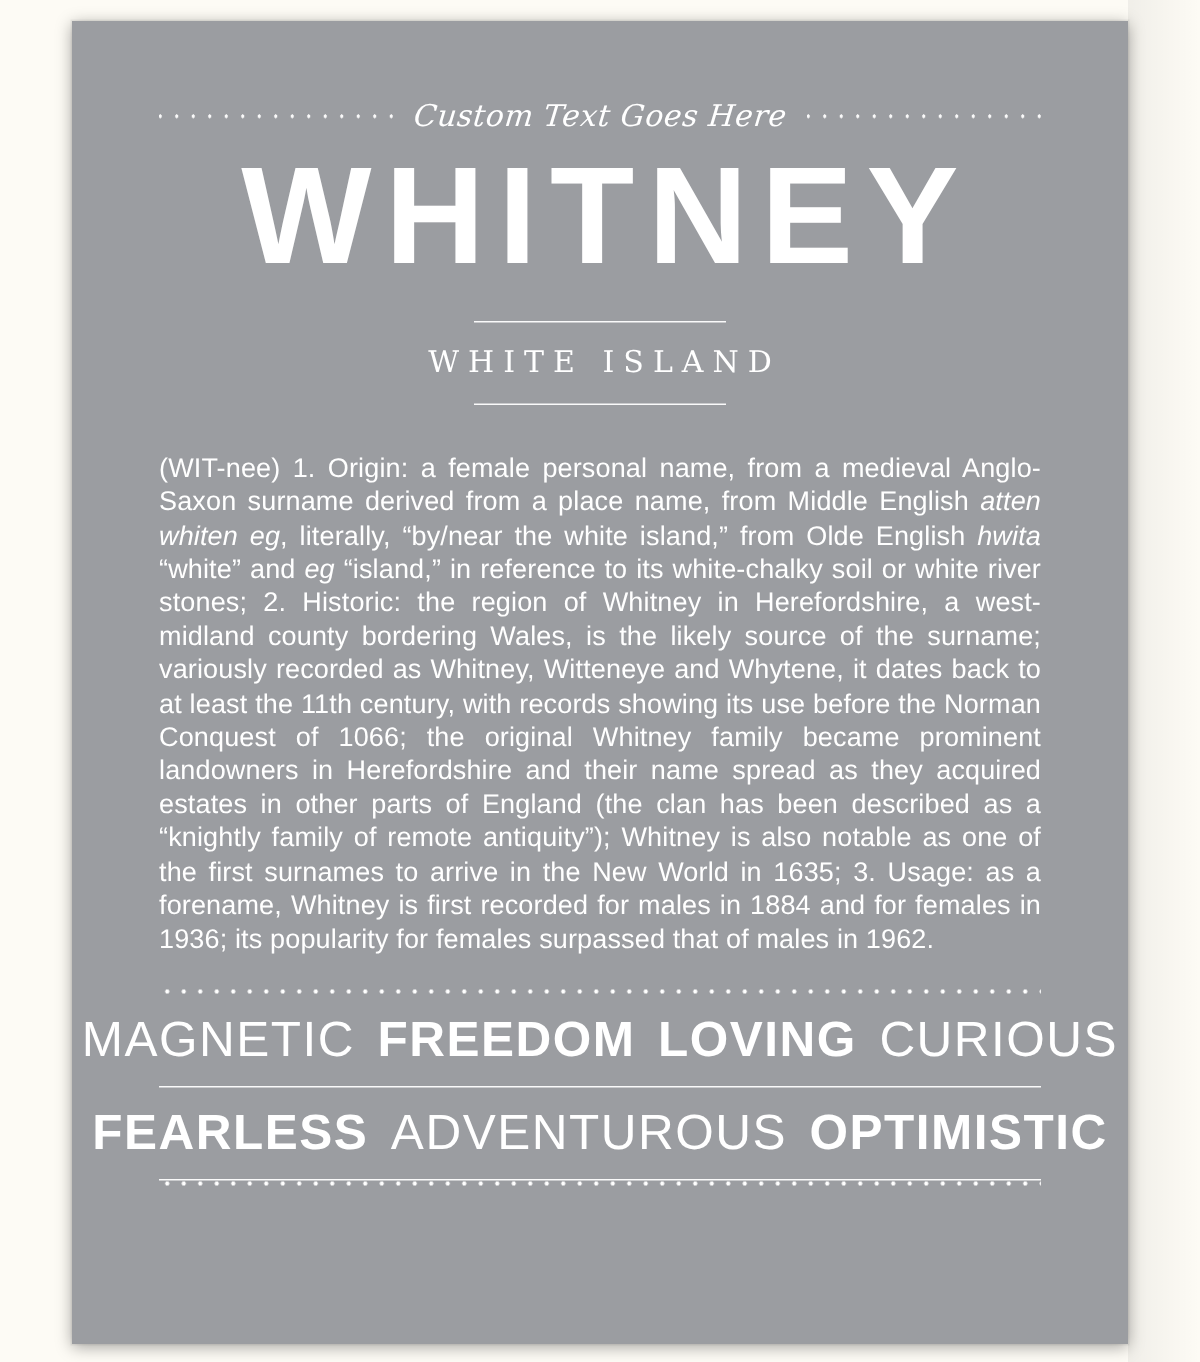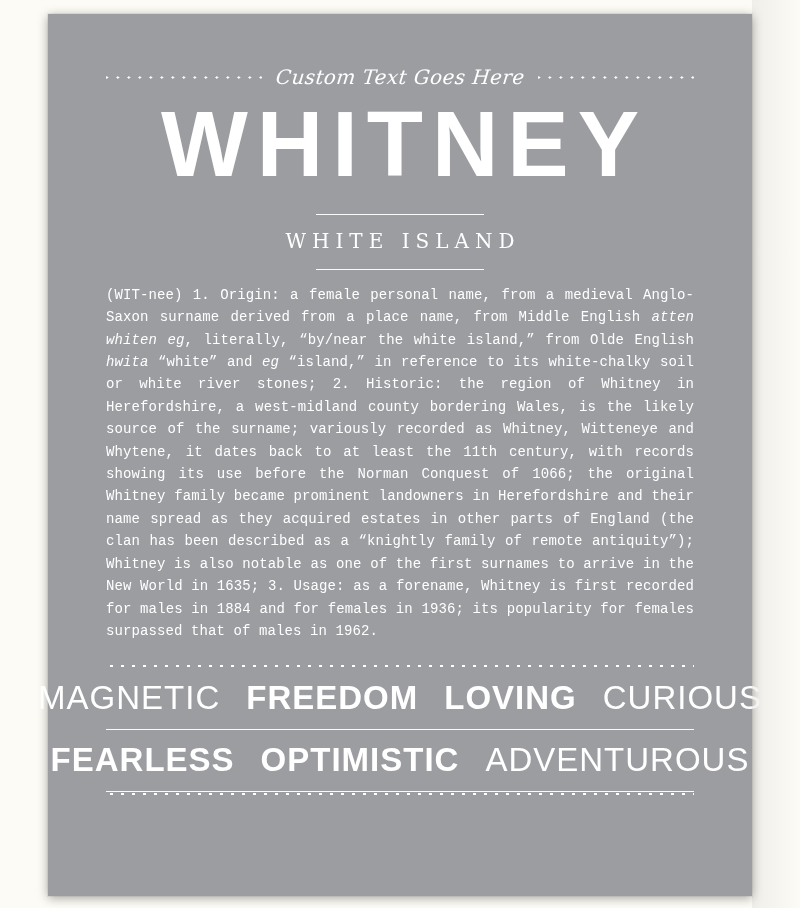--- a/index.html
+++ b/index.html
@@ -98,23 +98,23 @@
     text-indent: 6px;
     margin: 14px 0 0 0;
     color: #ffffff;
   }
   .short-rule.bottom {
     margin-top: 16px;
   }
 
   
   .definition {
-    margin-top: 14px;
-    font-family: Liberation Mono, monospace;
-    font-size: 14px;
+    margin-top: 31px;
+    font-family: Liberation Sans, sans-serif;
+    font-size: 18px;
     line-height: 22.4px;
     text-align: justify;
     color: #ffffff;
     letter-spacing: 0.1px;
   }
   .definition i {
     font-style: italic;
   }
 
   
@@ -130,21 +130,21 @@
   }
   .thin-rule {
     height: 1px;
     background: #ffffff;
     opacity: 0.95;
   }
   .trait-line {
     display: flex;
     align-items: baseline;
     justify-content: center;
-    gap: 26px;
+    gap: 15px;
     padding: 11px 0 12px 0;
     white-space: nowrap;
   }
   .trait {
     font-family: "Liberation Sans", sans-serif;
     font-size: 33px;
     letter-spacing: 1px;
     color: #ffffff;
   }
   .trait.light {
@@ -197,22 +197,22 @@
           <span class="trait light">MAGNETIC</span>
           <span class="trait bold">FREEDOM</span>
           <span class="trait bold">LOVING</span>
           <span class="trait light">CURIOUS</span>
         </div>
 
         <div class="thin-rule"></div>
 
         <div class="trait-line">
           <span class="trait bold">FEARLESS</span>
+          <span class="trait light">ADVENTUROUS</span>
           <span class="trait bold">OPTIMISTIC</span>
-          <span class="trait light">ADVENTUROUS</span>
         </div>
 
         <div class="thin-rule"></div>
 
 
         <div class="dotted-wide"></div>
       </div>
 
     </div>
   </div>

